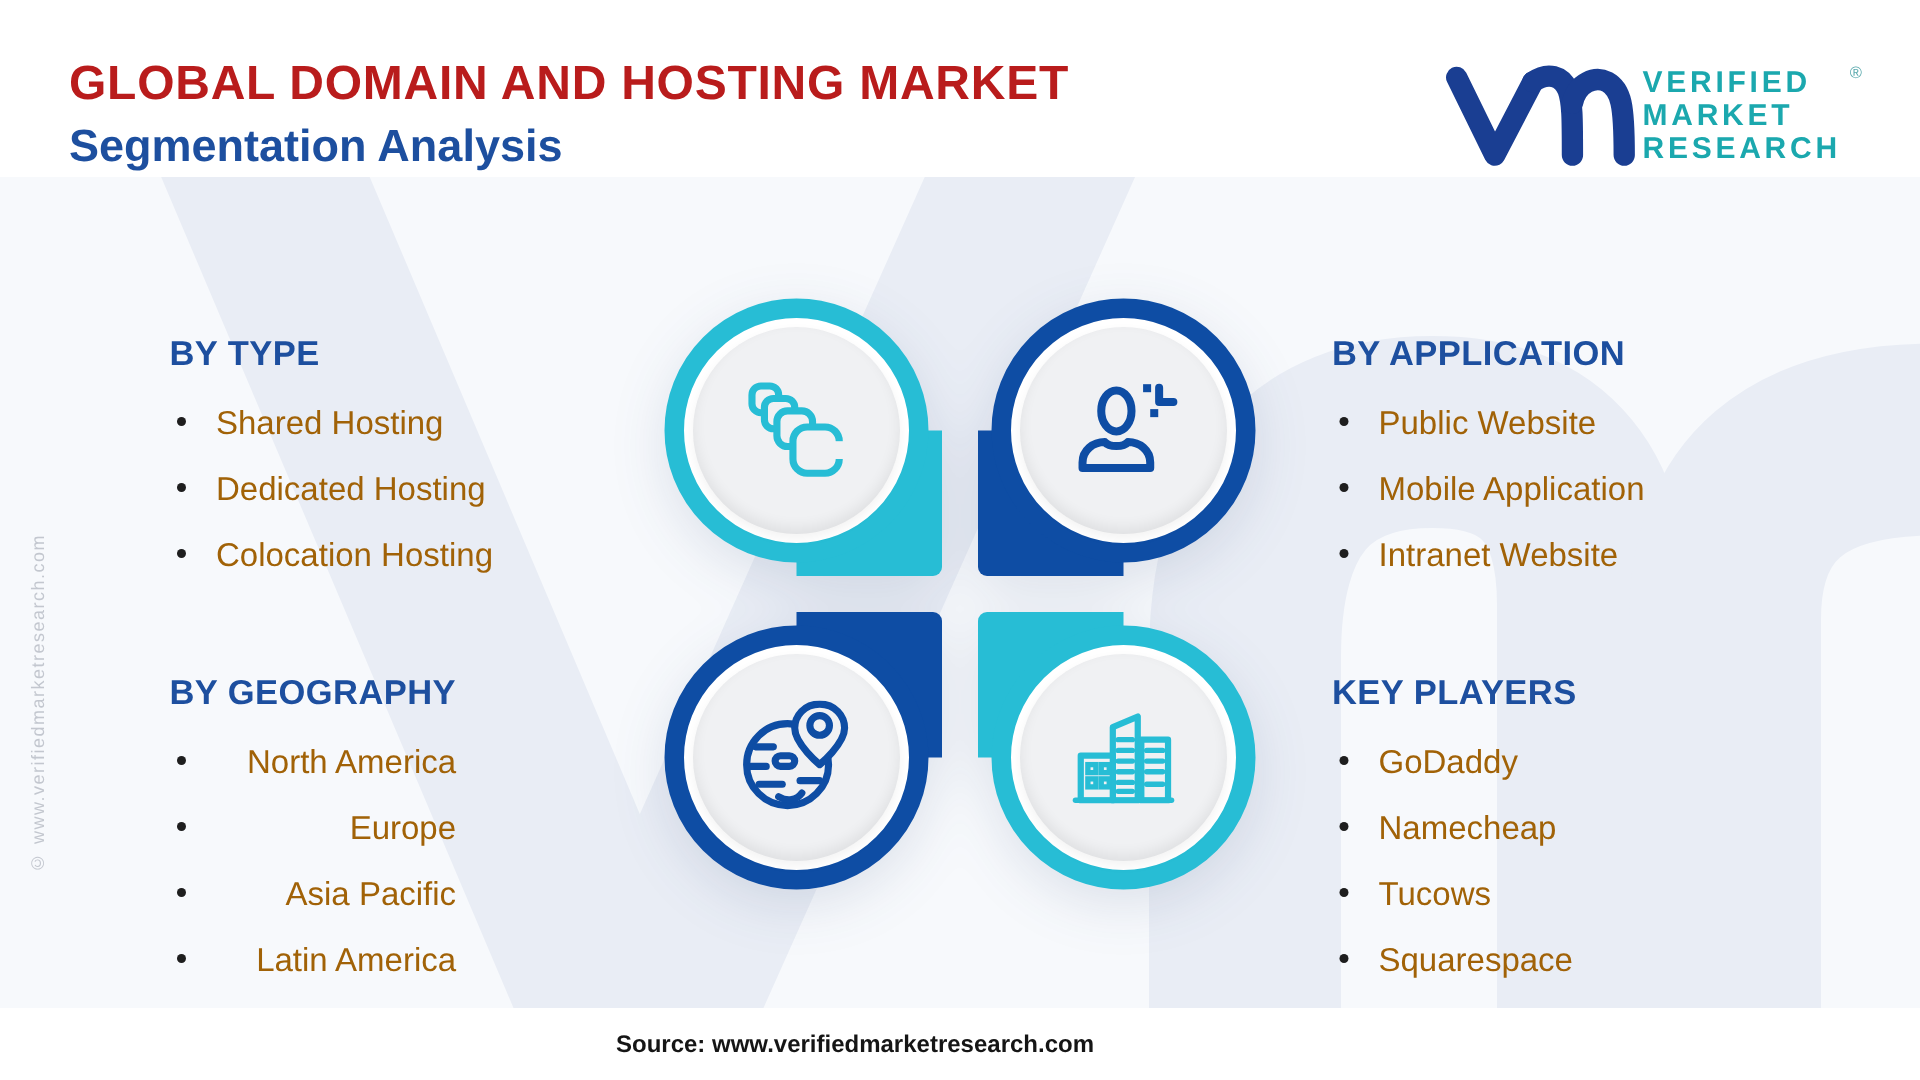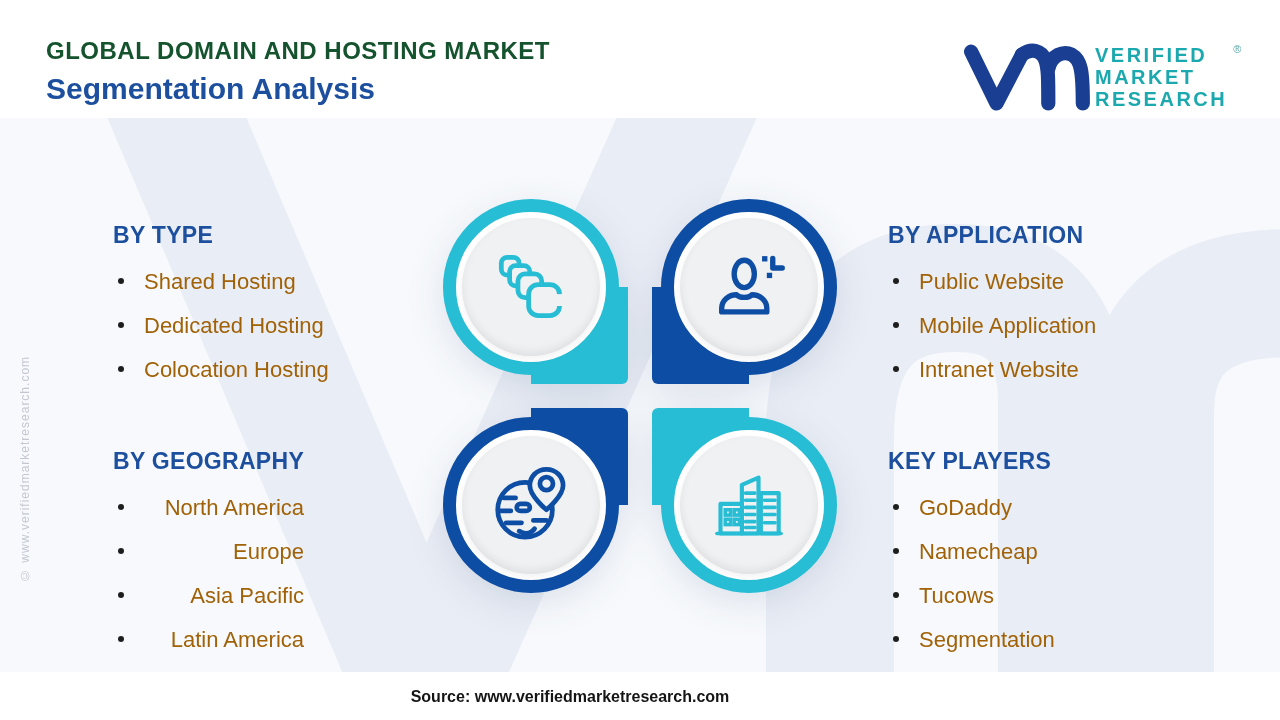--- a/index.html
+++ b/index.html
@@ -5,21 +5,21 @@
   html,body{margin:0;padding:0;}
   .canvas{
     position:relative;width:1280px;height:720px;background:#ffffff;
     overflow:hidden;font-family:"Liberation Sans", sans-serif;
   }
   
   .band{position:absolute;left:0;top:118px;width:1280px;height:554px;background:#f7f9fc;overflow:hidden;}
   .band svg{position:absolute;left:0;top:0;}
   
   .header{position:absolute;left:46px;top:38px;}
-  .title{font-size:24px;font-weight:800;color:#14532d;letter-spacing:.5px;line-height:1.1;}
+  .title{font-size:32px;font-weight:800;color:#b91c1c;letter-spacing:.5px;line-height:1.1;}
   .subtitle{font-size:30px;font-weight:600;color:#1d4f9f;margin-top:8px;}
   
   .logo{position:absolute;left:963px;top:40px;display:flex;align-items:flex-start;}
   .logo-text{margin-left:0;position:relative;color:#1ba8ae;font-weight:800;
              font-size:20px;line-height:22px;letter-spacing:2.5px;padding-top:4px;}
   .reg{position:absolute;right:-14px;top:-2px;font-size:11px;font-weight:400;color:#5aa9ad;letter-spacing:0;}
   
   .side-copy{position:absolute;left:18px;top:262px;height:320px;
              writing-mode:vertical-rl;transform:rotate(180deg);
              font-size:12px;color:#c3c7cf;letter-spacing:1px;}
@@ -123,21 +123,21 @@
       <li>Latin America</li>
     </ul>
   </div>
 
   <div class="section sec-key">
     <h2>KEY PLAYERS</h2>
     <ul>
       <li>GoDaddy</li>
       <li>Namecheap</li>
       <li>Tucows</li>
-      <li>Segmentation</li>
+      <li>Squarespace</li>
     </ul>
   </div>
 
   <div class="cluster">
     <div class="tab cyan tab-tl"></div>
     <div class="tab blue tab-tr"></div>
     <div class="tab blue tab-bl"></div>
     <div class="tab cyan tab-br"></div>
 
     <div class="circle cyan c-tl">

